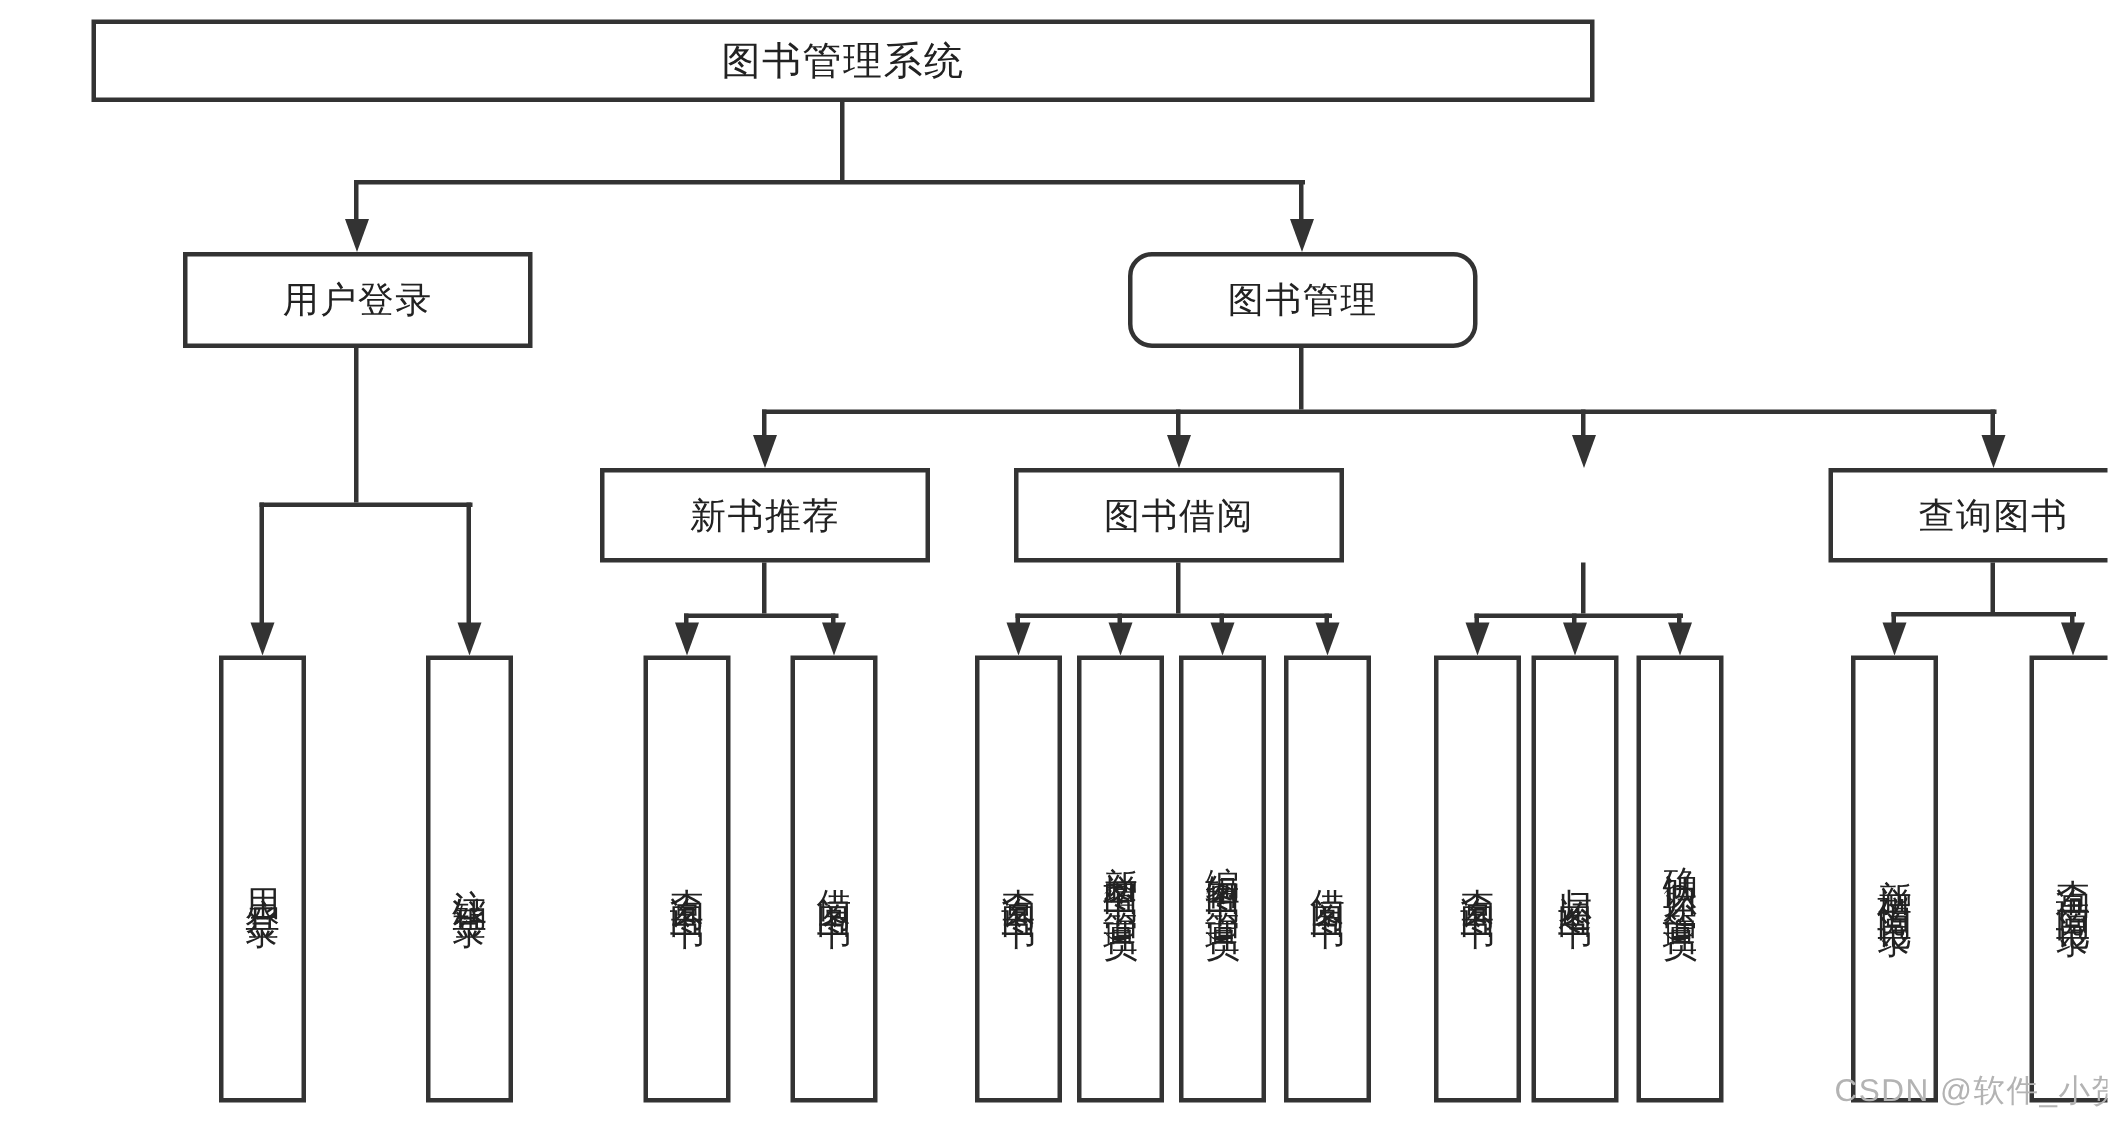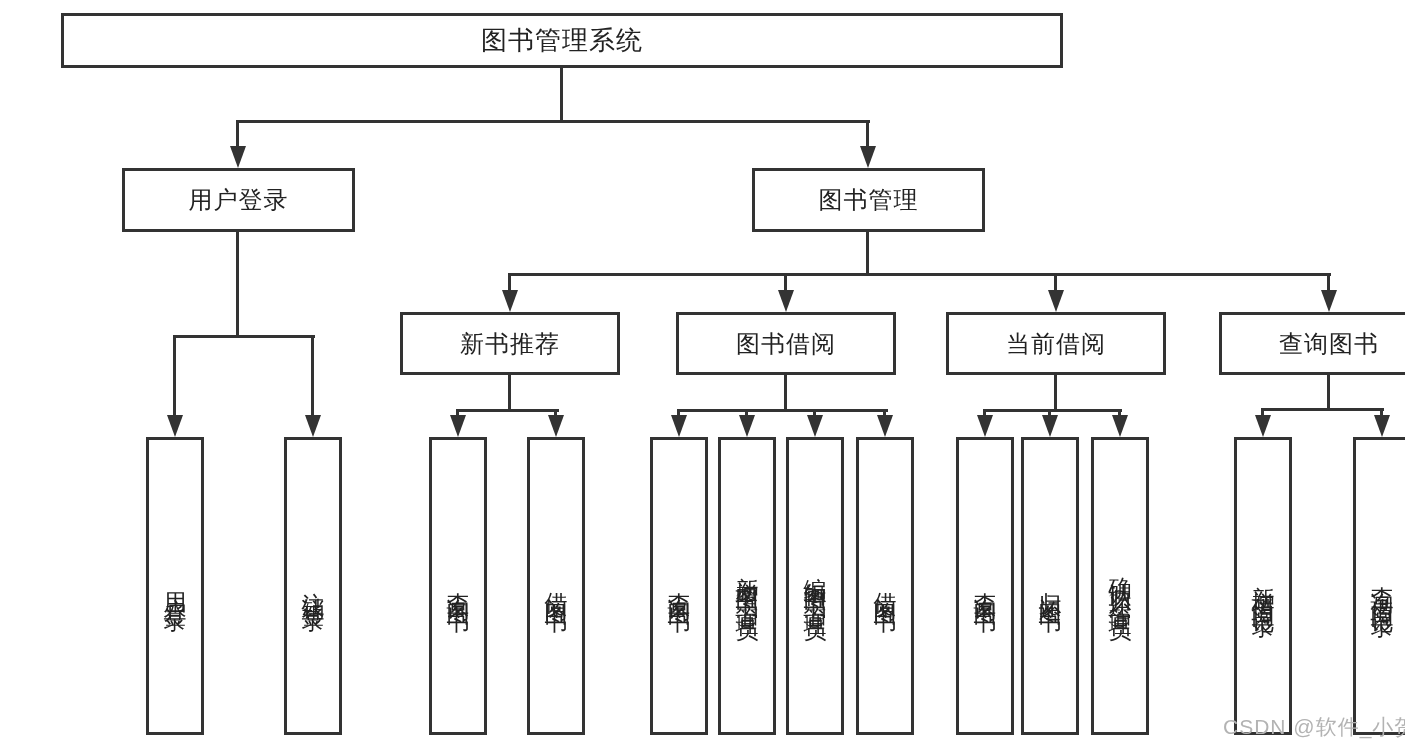--- a/index.html
+++ b/index.html
@@ -90,21 +90,21 @@
   <div class="box" style="left:21px; top:13px; width:1002px; height:55px; font-size:26px;">图书管理系统</div>
 
   <div class="vline" style="left:520px; top:68px; height:52px;"></div>
   <div class="hline" style="left:196px; top:120px; width:634px;"></div>
   <div class="vline" style="left:196px; top:120px; height:28px;"></div>
   <div class="arr" style="left:190px; top:146px;"></div>
   <div class="vline" style="left:826px; top:120px; height:28px;"></div>
   <div class="arr" style="left:820px; top:146px;"></div>
 
   <div class="box" style="left:82px; top:168px; width:233px; height:64px;">用户登录</div>
-  <div class="box" style="left:712px; top:168px; width:233px; height:64px;">图书管理</div>
+  <div class="box" style="left:712px; top:168px; width:233px; height:64px;border-radius:16px;">图书管理</div>
 
   <div class="vline" style="left:196px; top:232px; height:103px;"></div>
   <div class="hline" style="left:133px; top:335px; width:142px;"></div>
   <div class="vline" style="left:133px; top:335px; height:82px;"></div>
   <div class="arr" style="left:127px; top:415px;"></div>
   <div class="vline" style="left:271px; top:335px; height:82px;"></div>
   <div class="arr" style="left:265px; top:415px;"></div>
 
   <div class="vline" style="left:826px; top:232px; height:41px;"></div>
   <div class="hline" style="left:468px; top:273px; width:823px;"></div>
@@ -112,21 +112,20 @@
   <div class="arr" style="left:462px; top:290px;"></div>
   <div class="vline" style="left:744px; top:273px; height:20px;"></div>
   <div class="arr" style="left:738px; top:290px;"></div>
   <div class="vline" style="left:1014px; top:273px; height:20px;"></div>
   <div class="arr" style="left:1008px; top:290px;"></div>
   <div class="vline" style="left:1287px; top:273px; height:20px;"></div>
   <div class="arr" style="left:1281px; top:290px;"></div>
 
   <div class="box" style="left:636px; top:312px; width:220px; height:63px;">图书借阅</div>
   <div class="box" style="left:360px; top:312px; width:220px; height:63px;">新书推荐</div>
-  <div class="box" style="left:906px; top:312px; width:220px; height:63px;">当前借阅</div>
   <div class="box" style="left:1179px; top:312px; width:220px; height:63px;">查询图书</div>
 
   <div class="vline" style="left:468px; top:375px; height:34px;"></div>
   <div class="hline" style="left:416px; top:409px; width:103px;"></div>
   <div class="vline" style="left:416px; top:409px; height:8px;"></div>
   <div class="arr" style="left:410px; top:415px;"></div>
   <div class="vline" style="left:514px; top:409px; height:8px;"></div>
   <div class="arr" style="left:508px; top:415px;"></div>
 
   <div class="vline" style="left:744px; top:375px; height:34px;"></div>

